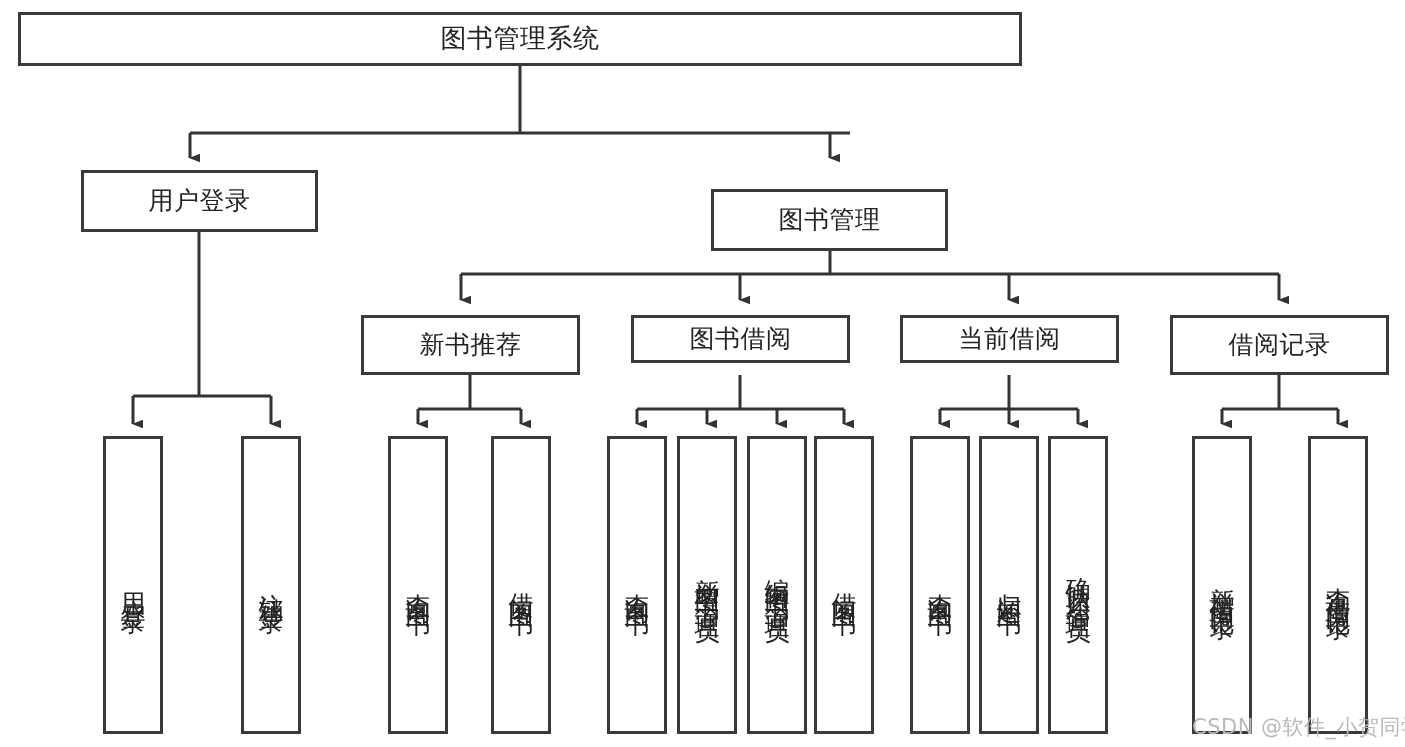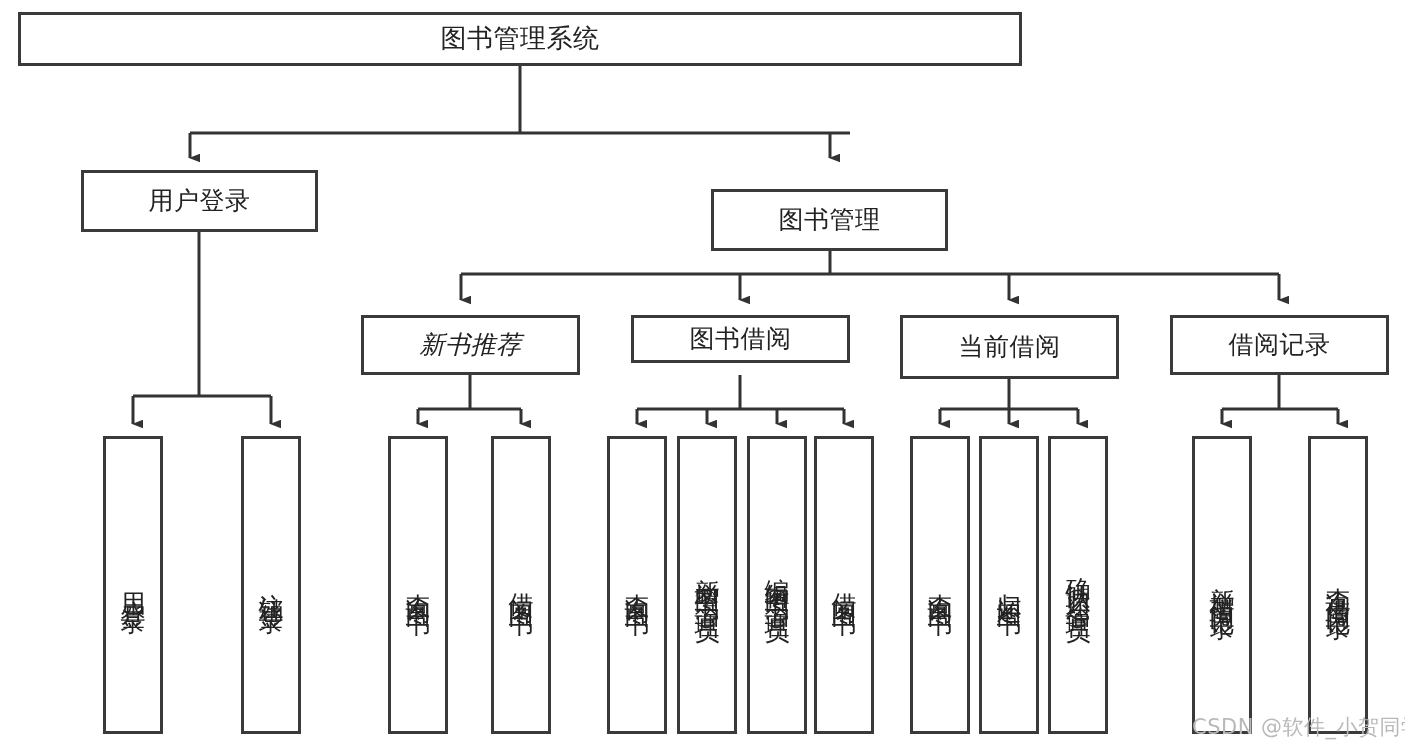--- a/index.html
+++ b/index.html
@@ -124,27 +124,27 @@
     <span>图书管理系统</span>
   </div>
 
   <div class="node node-h" style="left:81px; top:170px; width:237px; height:62px;">
     <span>用户登录</span>
   </div>
   <div class="node node-h" style="left:711px; top:170px; width:237px; height:62px;margin-top:19px;">
     <span>图书管理</span>
   </div>
 
-  <div class="node node-h" style="left:361px; top:315px; width:219px; height:60px;font-style:italic;">
+  <div class="node node-h" style="left:361px; top:315px; width:219px; height:60px;">
     <span>新书推荐</span>
   </div>
   <div class="node node-h" style="left:631px; top:315px; width:219px; height:48px;">
     <span>图书借阅</span>
   </div>
-  <div class="node node-h" style="left:900px; top:315px; width:219px; height:64px;">
+  <div class="node node-h" style="left:900px; top:315px; width:219px; height:48px;">
     <span>当前借阅</span>
   </div>
   <div class="node node-h" style="left:1170px; top:315px; width:219px; height:60px;text-align:right;">
     <span>借阅记录</span>
   </div>
 
   <div class="node node-v" style="left:103px; top:436px; width:60px; height:298px;">
     <span>用户登录</span>
   </div>
   <div class="node node-v" style="left:241px; top:436px; width:60px; height:298px;">

